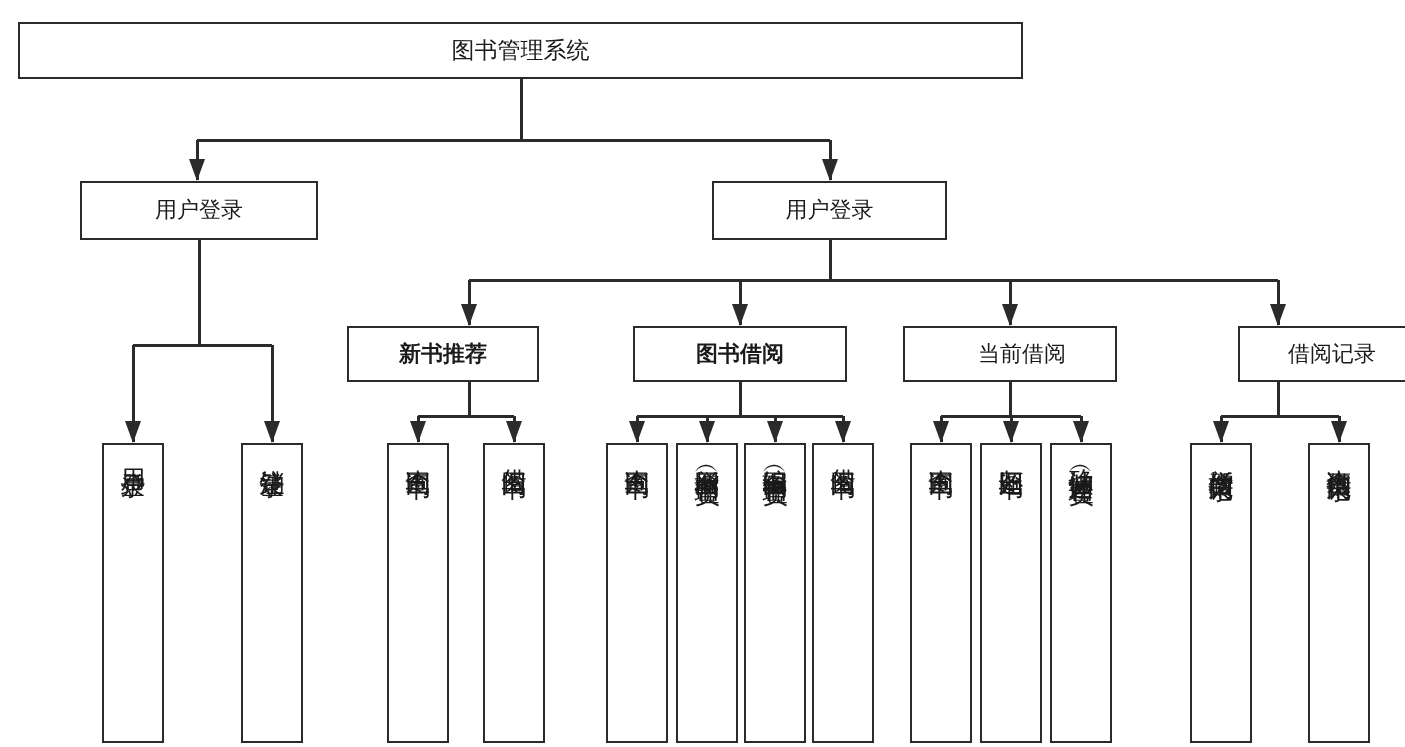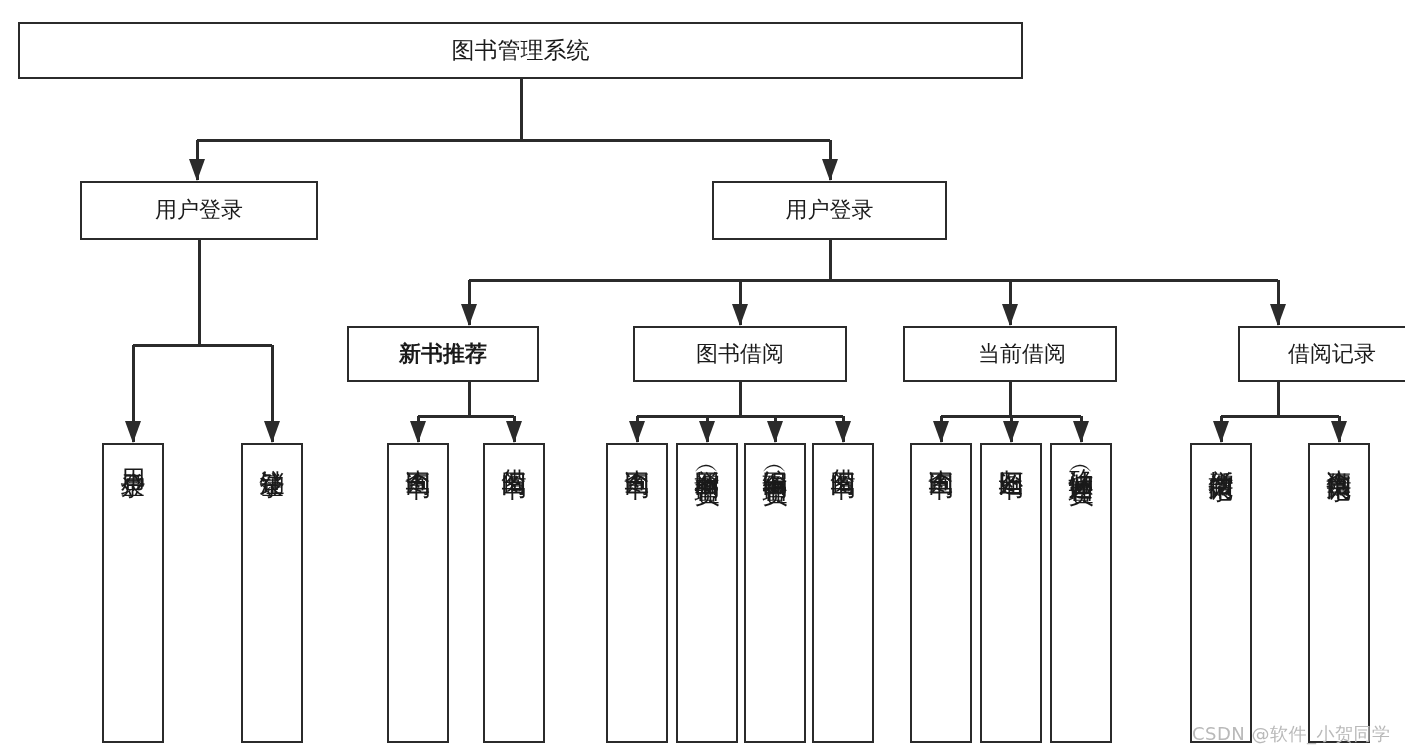--- a/index.html
+++ b/index.html
@@ -132,21 +132,21 @@
       </div>
       <div class="node horizontal" style="left: 80px; top: 173px; width: 238px; height: 59px; border-color: rgb(43, 43, 43); background: rgb(255, 255, 255);">
         <span class="node-label">用户登录</span>
       </div>
       <div class="node horizontal" style="left: 712px; top: 173px; width: 235px; height: 59px; border-color: rgb(43, 43, 43); background: rgb(255, 255, 255);">
         <span class="node-label">用户登录</span>
       </div>
       <div class="node horizontal" style="left: 347px; top: 318px; width: 192px; height: 56px; border-color: rgb(43, 43, 43); background: rgb(255, 255, 255); font-weight: bold;">
         <span class="node-label">新书推荐</span>
       </div>
-      <div class="node horizontal" style="left: 633px; top: 318px; width: 214px; height: 56px; border-color: rgb(43, 43, 43); background: rgb(255, 255, 255);">
+      <div class="node horizontal" style="left: 633px; top: 318px; width: 214px; height: 56px; border-color: rgb(43, 43, 43); background: rgb(255, 255, 255); font-weight: bold;">
         <span class="node-label">图书借阅</span>
       </div>
       <div class="node horizontal" style="left: 903px; top: 318px; width: 214px; height: 56px; border-color: rgb(43, 43, 43); background: rgb(255, 255, 255); padding-left: 24px;">
         <span class="node-label">当前借阅</span>
       </div>
       <div class="node horizontal" style="left: 1238px; top: 318px; width: 188px; height: 56px; border-color: rgb(43, 43, 43); background: rgb(255, 255, 255); align-items: center;">
         <span class="node-label">借阅记录</span>
       </div>
       <div class="node vertical" style="left: 102px; top: 435px; width: 62px; height: 300px; border-color: rgb(43, 43, 43); background: rgb(255, 255, 255);">
         <span class="node-label">用户登录</span>
@@ -181,14 +181,13 @@
       <div class="node vertical" style="left: 1050px; top: 435px; width: 62px; height: 300px; border-color: rgb(43, 43, 43); background: rgb(255, 255, 255);">
         <span class="node-label">确认归还（管理员）</span>
       </div>
       <div class="node vertical" style="left: 1190px; top: 435px; width: 62px; height: 300px; border-color: rgb(43, 43, 43); background: rgb(255, 255, 255);">
         <span class="node-label">新增借阅记录</span>
       </div>
       <div class="node vertical" style="left: 1308px; top: 435px; width: 62px; height: 300px; border-color: rgb(43, 43, 43); background: rgb(255, 255, 255);">
         <span class="node-label">查询借阅记录</span>
       </div>
     </div>
-  <div class="watermark" style="left: 1192px; top: 714px; color: rgb(185, 185, 185);">CSDN @软件_小贺同学</div>
 </div>
 
 </body></html>

